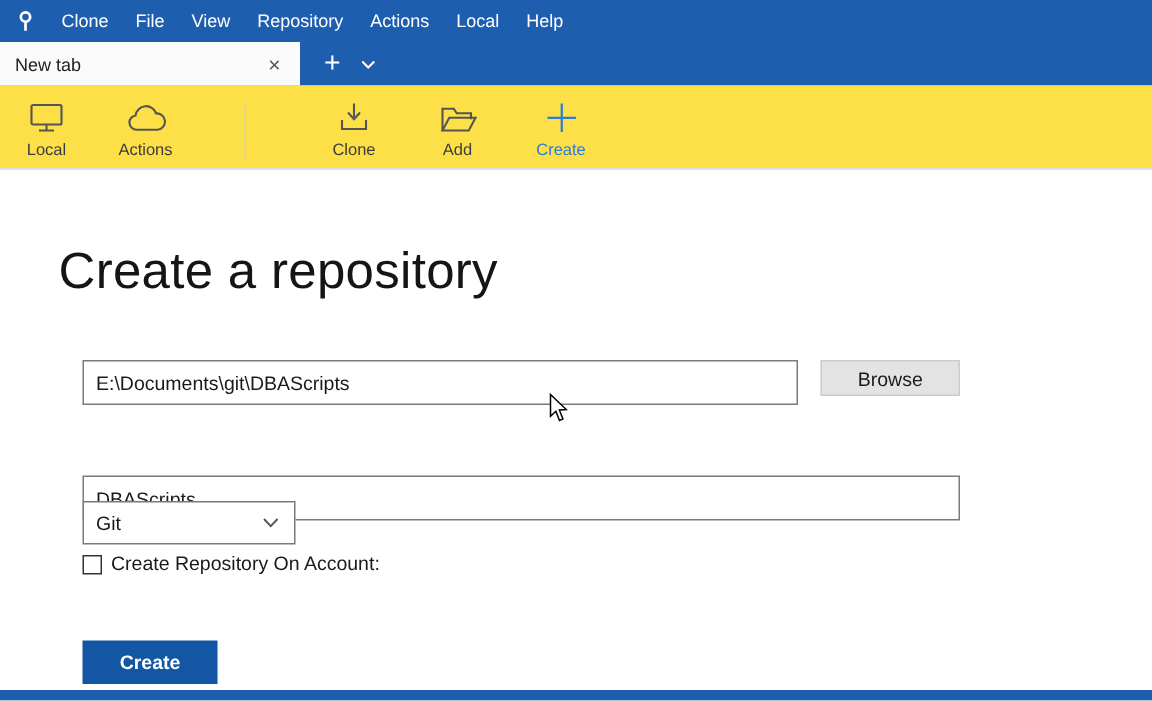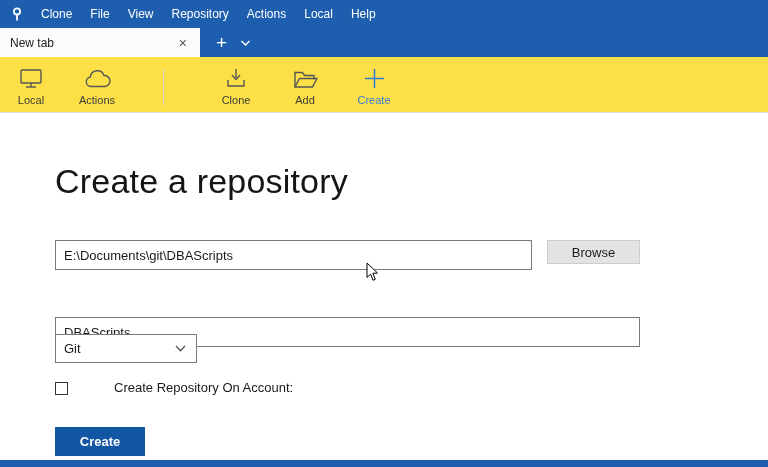--- a/index.html
+++ b/index.html
@@ -43,42 +43,42 @@
   .tb-item{
     position:absolute;top:6px;height:44px;display:flex;flex-direction:column;
     align-items:center;justify-content:space-between;padding:2px 0 1px;
   }
   .tb-icon{height:24px;display:flex;align-items:flex-end;justify-content:center;}
   .tb-label{font-size:11px;color:#3c3c3c;}
   .tb-item.active .tb-label{color:var(--accent);}
   .tb-sep{position:absolute;left:163px;top:12px;width:1px;height:36px;background:#cfcfcf;}
   
   .heading{
-    position:absolute;left:55px;top:162px;font-size:34px;font-weight:300;
+    position:absolute;left:39px;top:162px;font-size:34px;font-weight:300;
     color:#151515;letter-spacing:0.2px;
   }
   .txt-input{
     position:absolute;height:30px;border:1px solid #7a7a7a;background:#fff;
     font-family:"Liberation Sans",sans-serif;font-size:13px;color:#1a1a1a;
     padding:0 8px;outline:none;
   }
   .path-input{left:55px;top:240px;width:477px;}
   .name-input{left:55px;top:287px;width:585px;margin-top:30px;}
   .browse-btn{
     position:absolute;left:547px;top:240px;width:93px;height:24px;
     background:#e3e3e3;border:1px solid #cccccc;font-size:13px;color:#1a1a1a;
     display:flex;align-items:center;justify-content:center;
   }
   .vcs-select{
     position:absolute;left:55px;top:334px;width:142px;height:29px;
     border:1px solid #7a7a7a;background:#fff;display:flex;align-items:center;
     padding:0 8px;font-size:13px;color:#1a1a1a;
   }
   .vcs-chevron{margin-left:auto;display:flex;align-items:center;padding-right:2px;}
-  .chk-row{position:absolute;left:55px;top:380px;display:flex;align-items:flex-end;gap:40px;}
+  .chk-row{position:absolute;left:55px;top:368px;display:flex;align-items:flex-end;}
   .chk-box{
     width:13px;height:13px;border:1px solid #333;background:#fff;margin-right:6px;flex:none;
   }
   .chk-label{font-size:13px;color:#1a1a1a;}
   .create-btn{
     position:absolute;left:55px;top:427px;width:90px;height:29px;
     background:var(--btn-blue);color:#fff;font-size:13px;font-weight:bold;
     display:flex;align-items:center;justify-content:center;border:none;
   }
   .bottom-strip{position:absolute;left:0;right:0;bottom:0;height:7px;background:var(--blue);}

